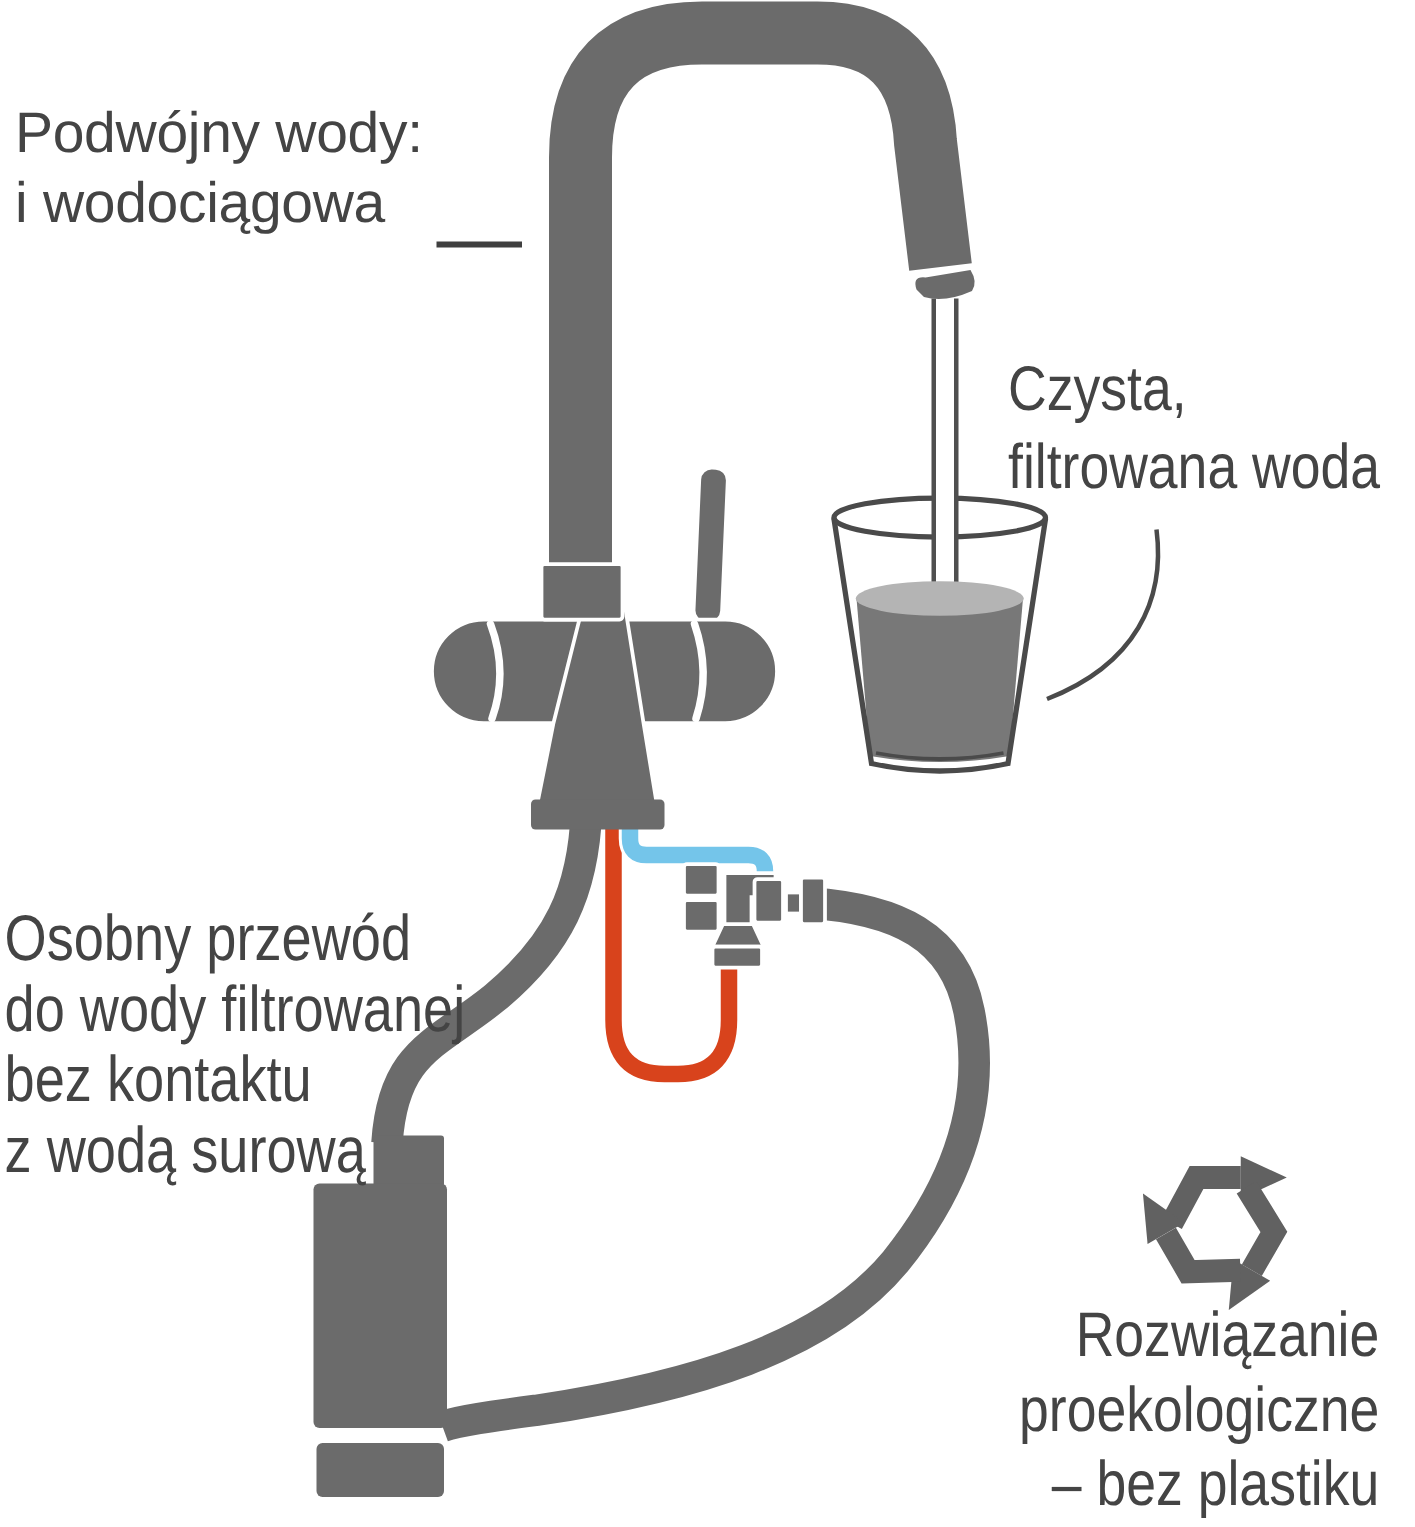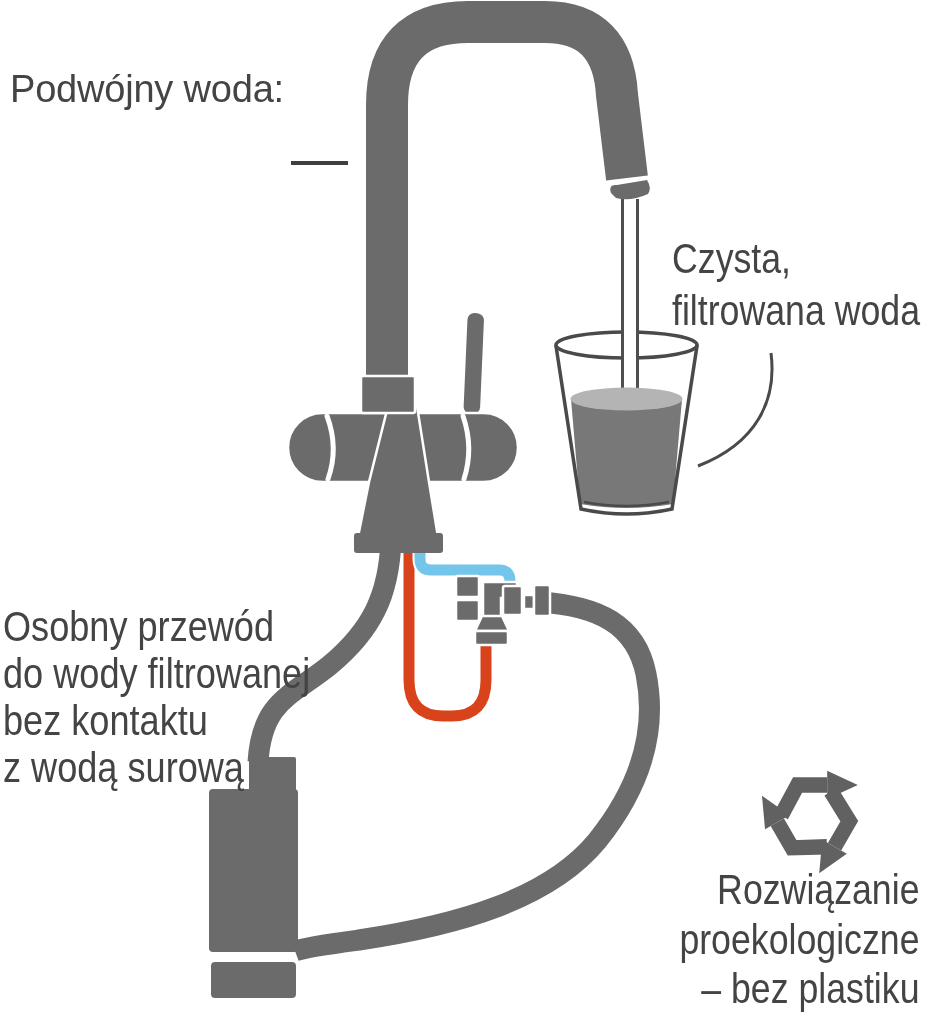--- a/index.html
+++ b/index.html
@@ -125,21 +125,22 @@
         <polygon class="recycle-head" points="12,-40 12,-16 38,-28"></polygon>
       </g>
       <g transform="rotate(240)">
         <path class="recycle-arm" d="M -27 -2 L -13 -28 L 12 -28"></path>
         <polygon class="recycle-head" points="12,-40 12,-16 38,-28"></polygon>
       </g>
     </g>
   </svg>
 
   <div class="lbl" id="lbl-dual">
-    <div class="lbl-line">Podwójny woda:</div>
+    <div class="lbl-line">Podwójny wody:</div>
+    <div class="lbl-line">i wodociągowa</div>
   </div>
 
   <div class="lbl" id="lbl-clean">
     <div class="lbl-line">Czysta,</div>
     <div class="lbl-line">filtrowana woda</div>
   </div>
 
   <div class="lbl" id="lbl-separate">
     <div class="lbl-line">Osobny przewód</div>
     <div class="lbl-line">do wody filtrowanej</div>

